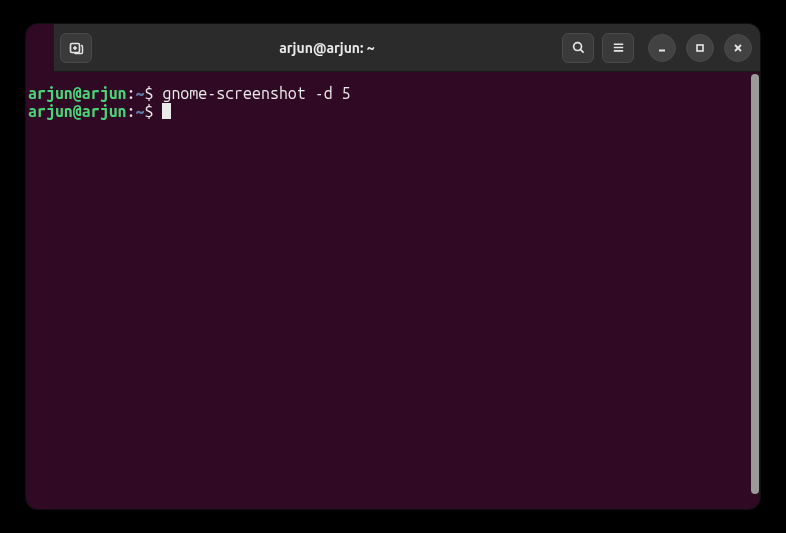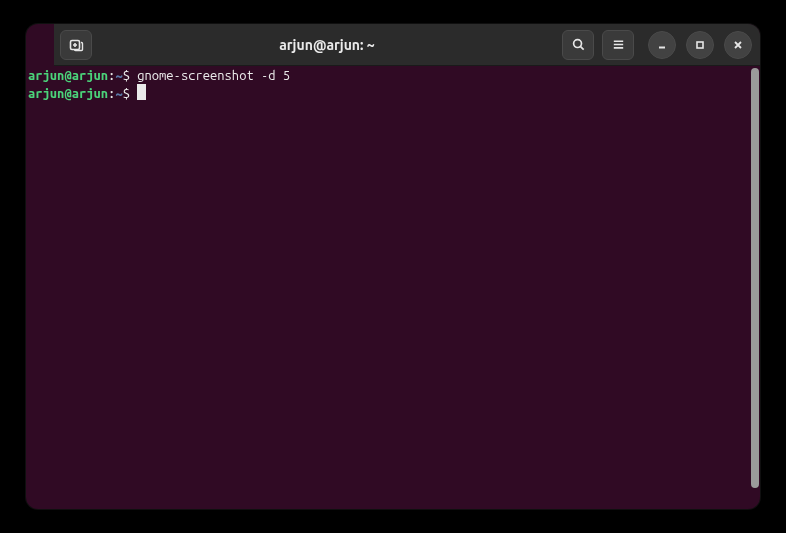--- a/index.html
+++ b/index.html
@@ -16,21 +16,21 @@
       width: 734px;
       height: 485px;
       background: #300a24;
       border-radius: 12px;
       overflow: hidden;
       display: flex;
       flex-direction: column;
       box-shadow: 0 0 0 1px rgba(255,255,255,0.06);
     }
     .titlebar {
-      height: 42px;
+      height: 48px;
       background: #2b2b2b;
       display: flex;
       align-items: center;
       padding: 0 6px;
       gap: 6px;
       border-bottom: 1px solid #1a1a1a;
       margin-left: 28px;
     }
     .title {
       flex: 1;
@@ -71,23 +71,23 @@
       margin-left: 8px;
       margin-right: 2px;
     }
     .terminal-body {
       flex: 1;
       position: relative;
       display: flex;
     }
     .terminal-content {
       flex: 1;
-      padding: 0 2px;
+      padding: 12px 2px;
       color: #eee;
-      font-size: 13px;
+      font-size: 16px;
       line-height: 18px;
       white-space: pre;
       font-family: 'Ubuntu Mono', 'DejaVu Sans Mono', monospace;
     }
     .scrollbar {
       width: 10px;
       background: transparent;
       position: relative;
     }
     .scrollbar-thumb {

